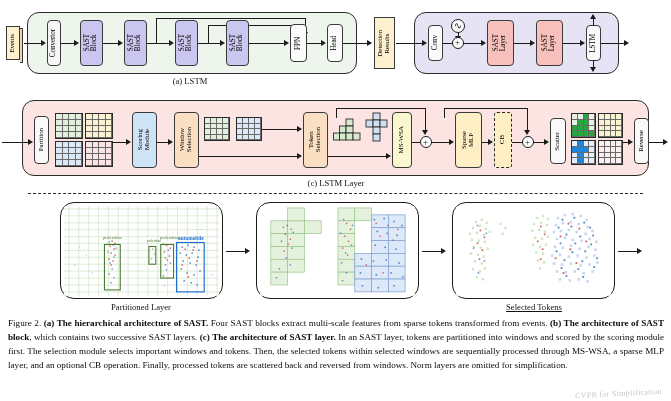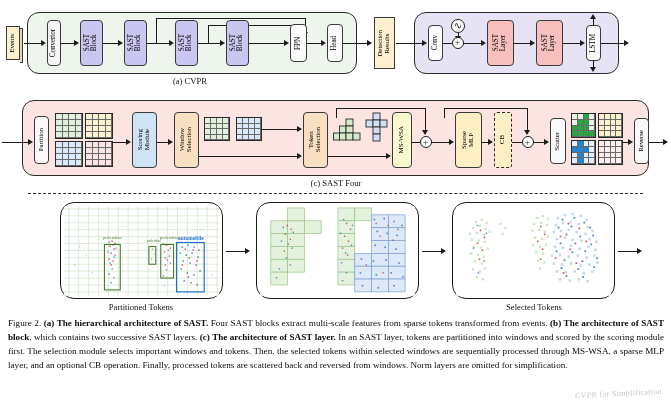--- a/index.html
+++ b/index.html
@@ -186,21 +186,21 @@
   <div class="ln hln" style="left:343px; top:42.5px; width:28px;"></div>
   <div class="arrowhead" style="left:367px; top:39.5px;"></div>
 
   <div class="docbox" style="left:374px; top:17px; width:21px; height:52px;">
     <div class="face">
       <span class="vtext" style="font-size:7.1px;">Detection
 Results</span>
     </div>
   </div>
 
-  <div class="caption" style="left:130px; top:76px; width:120px;">(a) CVPR</div>
+  <div class="caption" style="left:130px; top:76px; width:120px;">(a) LSTM</div>
 
   <div class="panel" style="left:414px; top:12px; width:205px; height:62px; background:#e6e3f5;"></div>
 
   <div class="ln hln" style="left:396px; top:42.5px; width:28px;"></div>
   <div class="arrowhead" style="left:422px; top:39.5px;"></div>
 
   <div class="node" style="left:428px; top:25px; width:15px; height:36px; background:#fafafa;">
     <span class="vtext" style="font-size:7.2px;">Conv</span>
   </div>
 
@@ -533,21 +533,21 @@
 
   <div class="ln hln" style="left:623px; top:141.5px; width:8px;"></div>
   <div class="arrowhead" style="left:628px; top:138.5px;"></div>
 
   <div class="node" style="left:634px; top:118px; width:15px; height:46px; background:#f9f9f9;">
     <span class="vtext" style="font-size:7px;">Reverse</span>
   </div>
   <div class="ln hln" style="left:649px; top:141.5px; width:16px;"></div>
   <div class="arrowhead" style="left:663px; top:138.5px;"></div>
 
-  <div class="caption" style="left:276px; top:178px; width:120px;">(c) SAST Four</div>
+  <div class="caption" style="left:276px; top:178px; width:120px;">(c) LSTM Layer</div>
 
   <div class="dashdiv" style="left:28px; top:193px; width:615px;"></div>
 
   <div class="vizpanel" style="left:60px; top:202px; width:163px; height:97px;">
     <svg class="mesh" viewBox="0 0 163 97" preserveAspectRatio="none" style="border-radius:13px;">
       <rect x="3" y="3" width="157" height="91" fill="#fff"></rect>
       <g stroke="#c3dcb8" stroke-width="0.55">
         <line x1="3" y1="6" x2="160" y2="6"></line>
           <line x1="3" y1="13" x2="160" y2="13"></line>
         <line x1="3" y1="20" x2="160" y2="20"></line>
@@ -676,21 +676,21 @@
       <rect x="89" y="44" width="7" height="18" fill="none" stroke="#4a7a32" stroke-width="1.1"></rect>
       <rect x="101" y="42" width="13" height="34" fill="none" stroke="#4a7a32" stroke-width="1.1"></rect>
       <rect x="117" y="40" width="28" height="50" fill="none" stroke="#1f6fd0" stroke-width="1.2"></rect>
     </svg>
 
     <div style="position:absolute; left:42px; top:32px; font-size:4.6px; color:#4a7a32; white-space:nowrap;">pedestrian</div>
     <div style="position:absolute; left:86px; top:36px; font-size:3.4px; color:#4a7a32; white-space:nowrap;">pedestrian</div>
     <div style="position:absolute; left:99px; top:32px; font-size:4.6px; color:#4a7a32; white-space:nowrap;">pedestrian</div>
     <div style="position:absolute; left:117px; top:32px; font-size:5.4px; font-weight:bold; color:#1f6fd0; white-space:nowrap;">automobile</div>
   </div>
-  <div class="caption" style="left:81px; top:302px; width:120px;">Partitioned Tokens</div>
+  <div class="caption" style="left:81px; top:302px; width:120px;">Partitioned Layer</div>
 
   <div class="ln hln" style="left:226px; top:250.5px; width:22px;"></div>
   <div class="arrowhead" style="left:245px; top:247.5px;"></div>
 
   <div class="vizpanel" style="left:256px; top:202px; width:163px; height:97px;">
     <svg class="mesh" viewBox="0 0 163 97" preserveAspectRatio="none" style="border-radius:13px;">
       <rect x="3" y="3" width="157" height="91" fill="#fff"></rect>
 
       <g fill="#e4f1dd" stroke="#9bc48a" stroke-width="0.7">
         <rect x="14" y="18" width="17" height="13"></rect>
@@ -958,21 +958,21 @@
           <rect x="127" y="25" width="1.8" height="1.8"></rect>
         <rect x="108" y="33" width="1.8" height="1.8"></rect>
           <rect x="134" y="38" width="1.8" height="1.8"></rect>
         <rect x="118" y="46" width="1.8" height="1.8"></rect>
           <rect x="103" y="55" width="1.8" height="1.8"></rect>
         <rect x="124" y="60" width="1.8" height="1.8"></rect>
           <rect x="111" y="70" width="1.8" height="1.8"></rect>
       </g>
     </svg>
   </div>
-  <div class="caption" style="left:474px; top:302px; width:120px;">Selected Tokens</div>
+  <div class="caption" style="left:474px; top:302px; width:120px;text-decoration:underline;">Selected Tokens</div>
 
   <div class="ln hln" style="left:618px; top:250.5px; width:22px;"></div>
   <div class="arrowhead" style="left:637px; top:247.5px;"></div>
 
   <div id="figcap"><span>Figure 2. </span><b>(a) The hierarchical architecture of SAST.</b><span> Four SAST blocks extract multi-scale features from sparse tokens transformed from events. </span><b>(b) The architecture of SAST block</b><span>, which contains two successive SAST layers. </span><b>(c) The architecture of SAST layer.</b><span> In an SAST layer, tokens are partitioned into windows and scored by the scoring module first. The selection module selects important windows and tokens. Then, the selected tokens within selected windows are sequentially processed through MS-WSA, a sparse MLP layer, and an optional CB operation. Finally, processed tokens are scattered back and reversed from windows. Norm layers are omitted for simplification.</span></div>
   <div class="wm">CVPR for Simplification</div>
 
 </div>
 
 </body></html>

